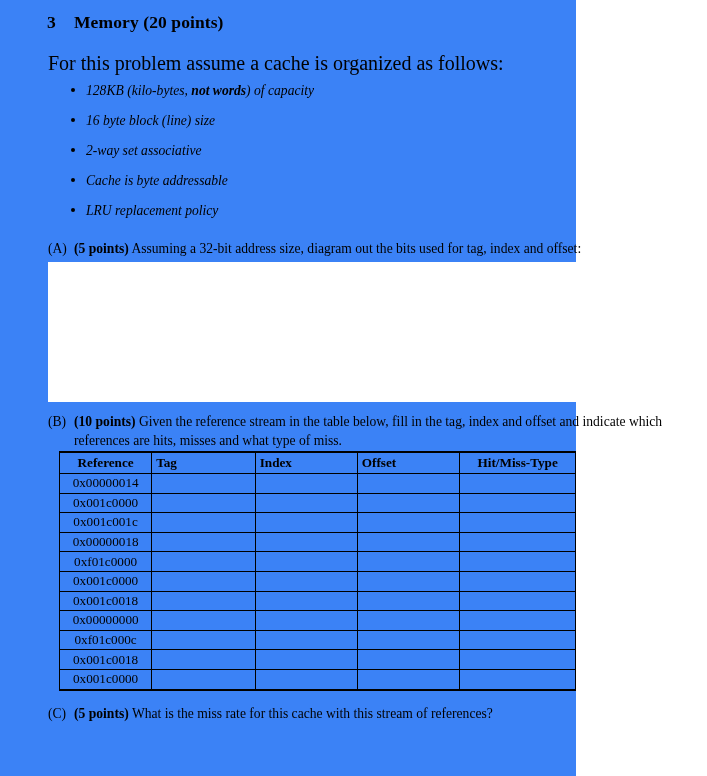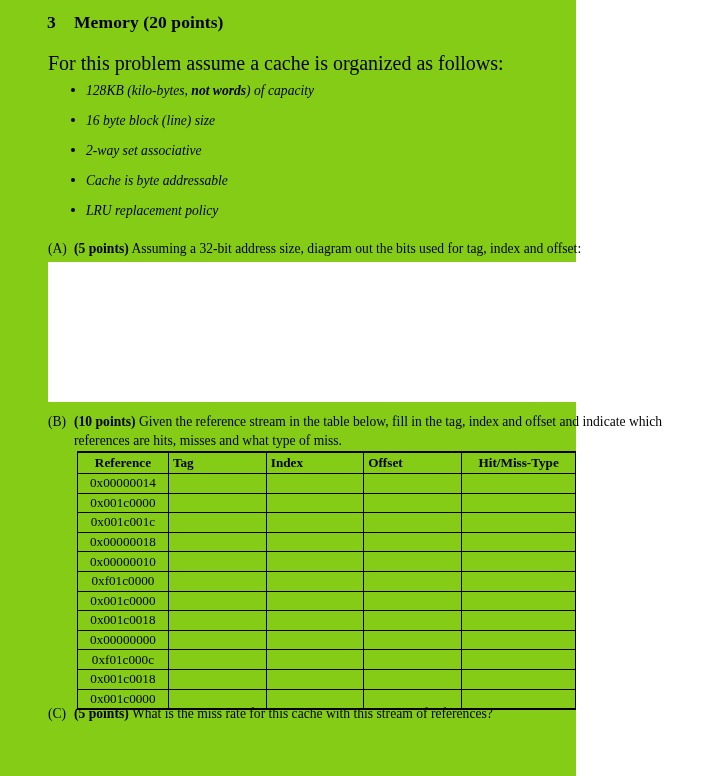--- a/index.html
+++ b/index.html
@@ -12,21 +12,21 @@
     height: 776px;
     overflow: hidden;
     font-family: "Liberation Serif", "DejaVu Serif", serif;
     color: #000000;
     -webkit-font-smoothing: antialiased;
   }
   .page {
     position: relative;
     width: 576px;
     height: 776px;
-    background: #84cc16;
+    background: #3b82f6;
   }
 
   
   .section-heading {
     position: absolute;
     left: 47px;
     top: 12px;
     font-size: 17.5px;
     font-weight: bold;
     letter-spacing: 0.1px;
@@ -100,21 +100,21 @@
     left: 48px;
     top: 262px;
     width: 614px;
     height: 140px;
     background: #ffffff;
   }
 
   
   .ref-table-wrap {
     position: absolute;
-    left: 77px;
+    left: 59px;
     top: 451px;
   }
   table.ref-table {
     border-collapse: collapse;
     font-size: 13.2px;
     table-layout: fixed;
     border-top: 2.2px solid #000;
     border-bottom: 2.2px solid #000;
   }
   table.ref-table th,
@@ -222,27 +222,20 @@
           <td class="col-hitmiss"></td>
         </tr>
         <tr>
           <td class="col-ref">0x00000018</td>
           <td class="col-tag"></td>
           <td class="col-index"></td>
           <td class="col-offset"></td>
           <td class="col-hitmiss"></td>
         </tr>
         <tr>
-          <td class="col-ref">0x00000010</td>
-          <td class="col-tag"></td>
-          <td class="col-index"></td>
-          <td class="col-offset"></td>
-          <td class="col-hitmiss"></td>
-        </tr>
-        <tr>
           <td class="col-ref">0xf01c0000</td>
           <td class="col-tag"></td>
           <td class="col-index"></td>
           <td class="col-offset"></td>
           <td class="col-hitmiss"></td>
         </tr>
         <tr>
           <td class="col-ref">0x001c0000</td>
           <td class="col-tag"></td>
           <td class="col-index"></td>

